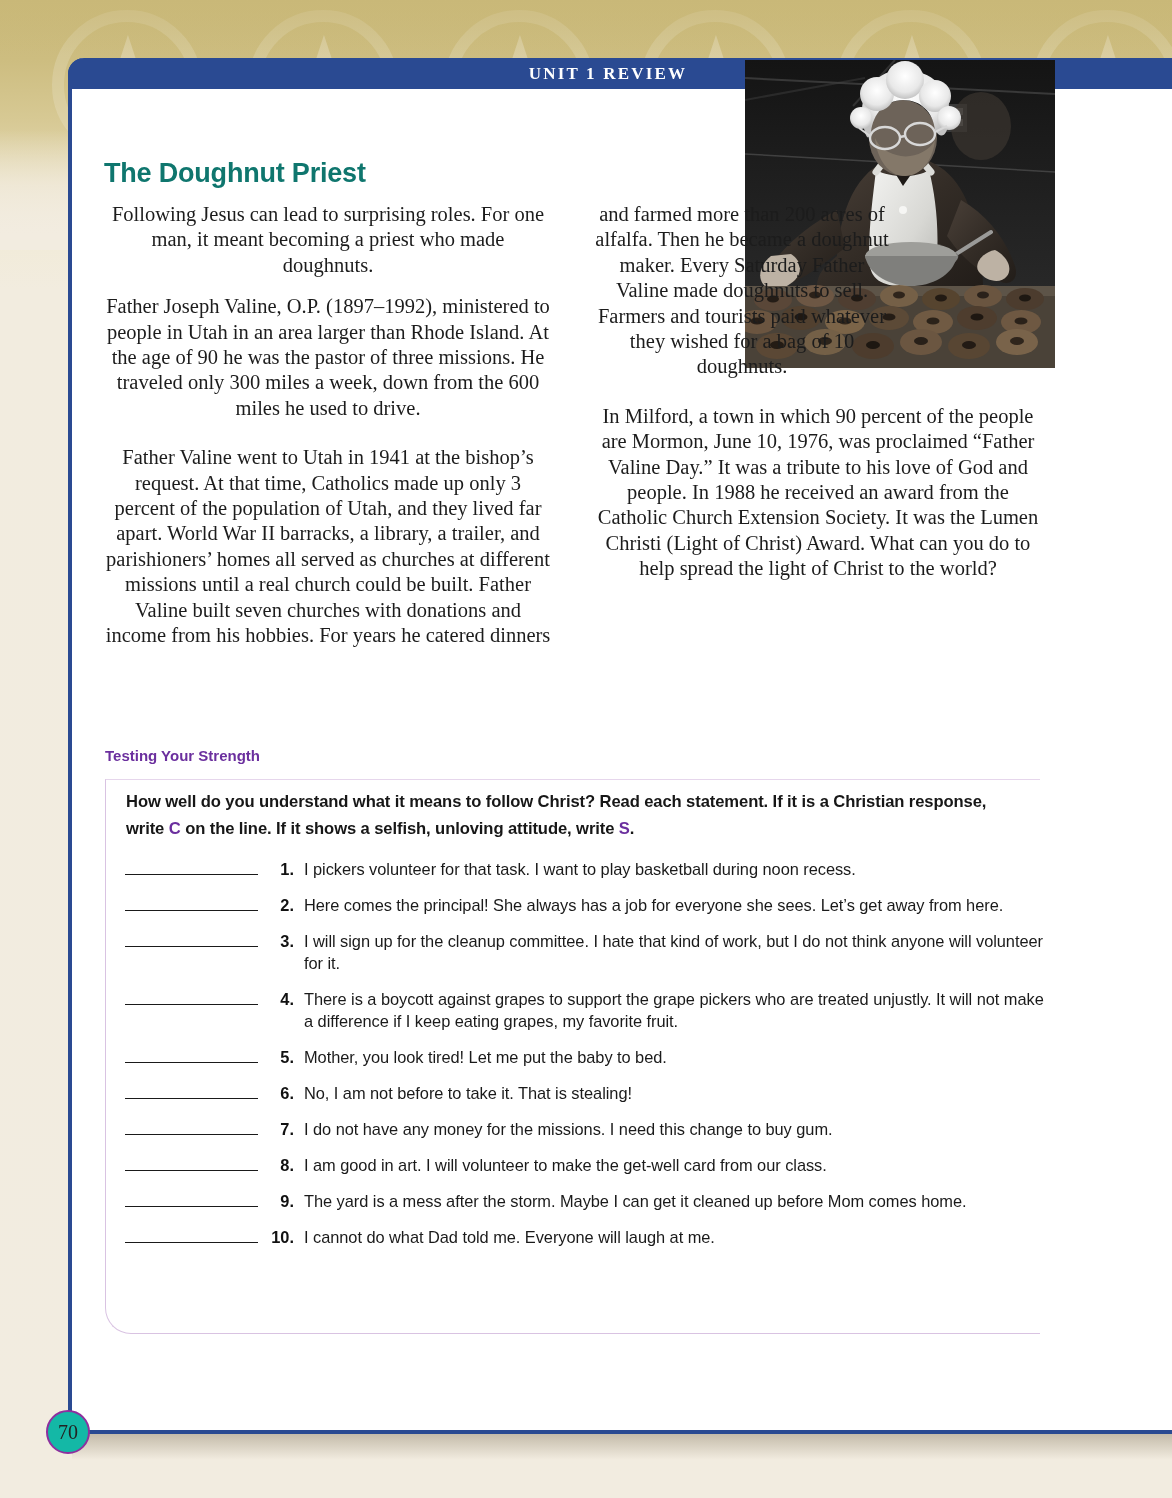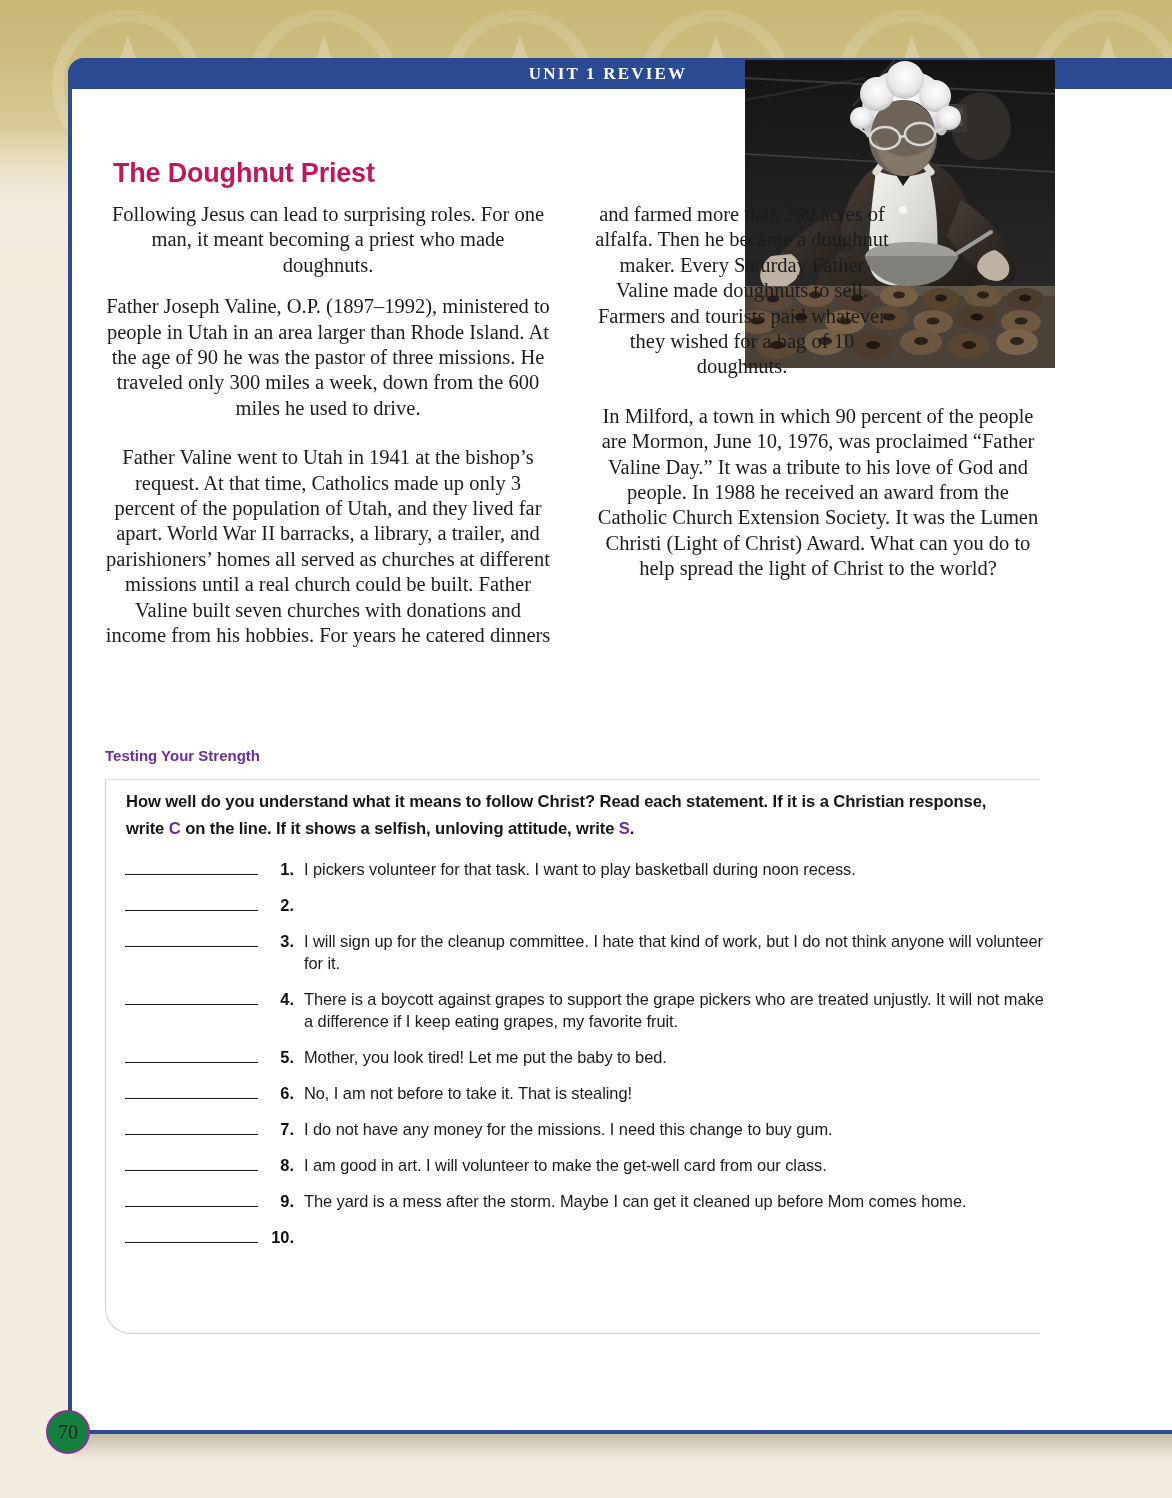--- a/index.html
+++ b/index.html
@@ -123,25 +123,25 @@
     width: 310px;
     height: 308px;
     overflow: hidden;
     background: #1a1a1a;
   }
   .photo svg { display: block; }
 
   
   .article-title {
     position: absolute;
-    left: 113px;
+    left: 104px;
     top: 158px;
     font-size: 27px;
     font-weight: bold;
-    color: #be185d;
+    color: #0f766e;
     letter-spacing: -0.2px;
   }
   .col {
     position: absolute;
     font-family: "Liberation Serif", serif;
     font-size: 20.5px;
     line-height: 25.4px;
     color: #1c1c1c;
     text-align: center;
   }
@@ -242,21 +242,21 @@
   }
 
   
   .page-number {
     position: absolute;
     left: 46px;
     top: 1410px;
     width: 44px;
     height: 44px;
     border-radius: 50%;
-    background: #15803d;
+    background: #14b8a6;
     border: 2px solid #8e2f9e;
     display: flex;
     align-items: center;
     justify-content: center;
     font-family: "Liberation Serif", serif;
     font-size: 20px;
     color: #222;
     box-sizing: border-box;
   }
 </style>
@@ -461,20 +461,21 @@
         <div class="blank-line"></div>
       </div>
     <div class="qnum">1.</div>
     <div class="qtext">I pickers volunteer for that task. I want to play basketball during noon recess.</div>
   </div>
   <div class="qrow">
     <div class="blank-cell">
         <div class="blank-line"></div>
       </div>
     <div class="qnum">2.</div>
+    <div class="qtext">Here comes the principal! She always has a job for everyone she sees. Let’s get away from here.</div>
   </div>
   <div class="qrow">
     <div class="blank-cell">
         <div class="blank-line"></div>
       </div>
     <div class="qnum">3.</div>
     <div class="qtext">I will sign up for the cleanup committee. I hate that kind of work, but I do not think anyone will volunteer for it.</div>
   </div>
   <div class="qrow">
     <div class="blank-cell">
@@ -516,18 +517,19 @@
         <div class="blank-line"></div>
       </div>
     <div class="qnum">9.</div>
     <div class="qtext">The yard is a mess after the storm. Maybe I can get it cleaned up before Mom comes home.</div>
   </div>
   <div class="qrow">
     <div class="blank-cell">
         <div class="blank-line"></div>
       </div>
     <div class="qnum">10.</div>
+    <div class="qtext">I cannot do what Dad told me. Everyone will laugh at me.</div>
   </div>
 </div>
 
 <div class="page-number">
   <span>70</span>
 </div>
 
 </body></html>

